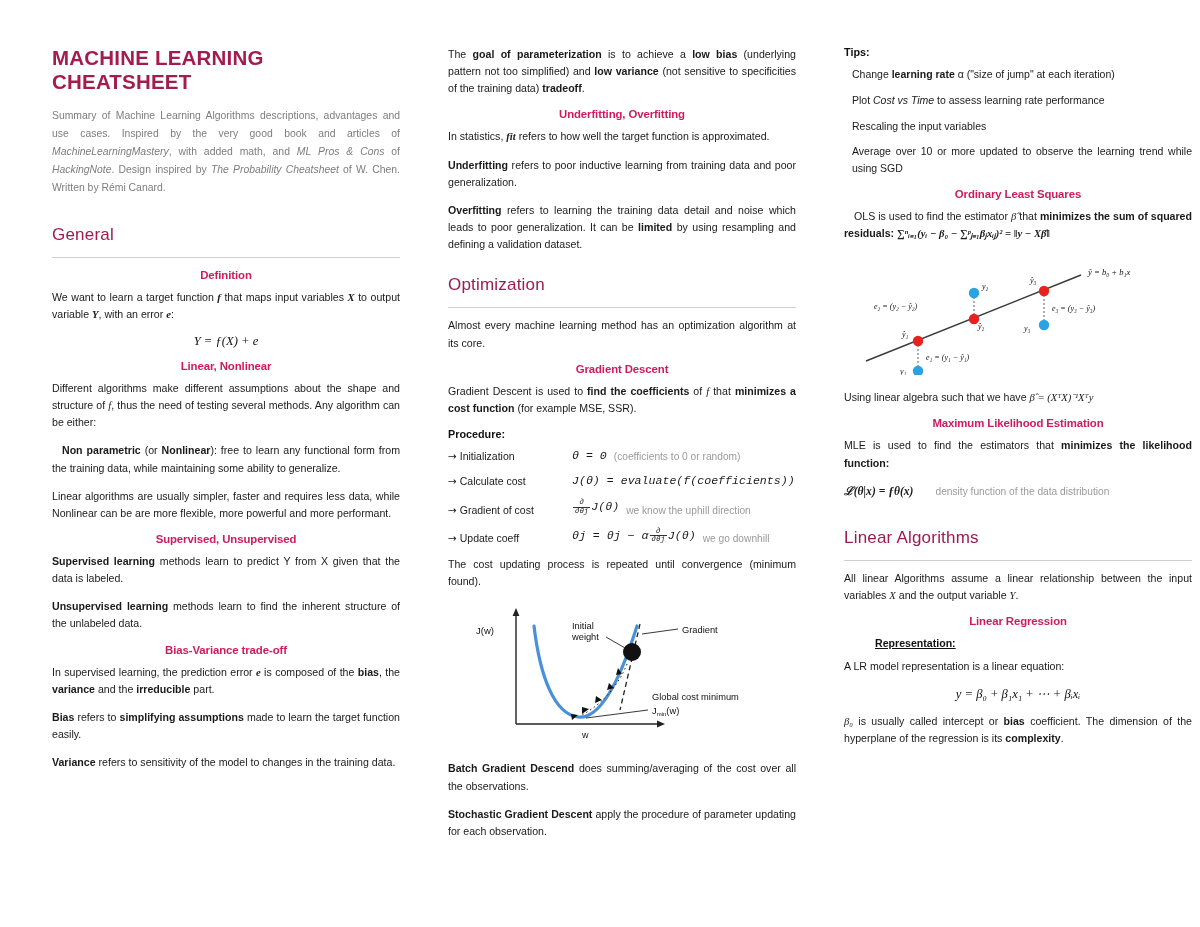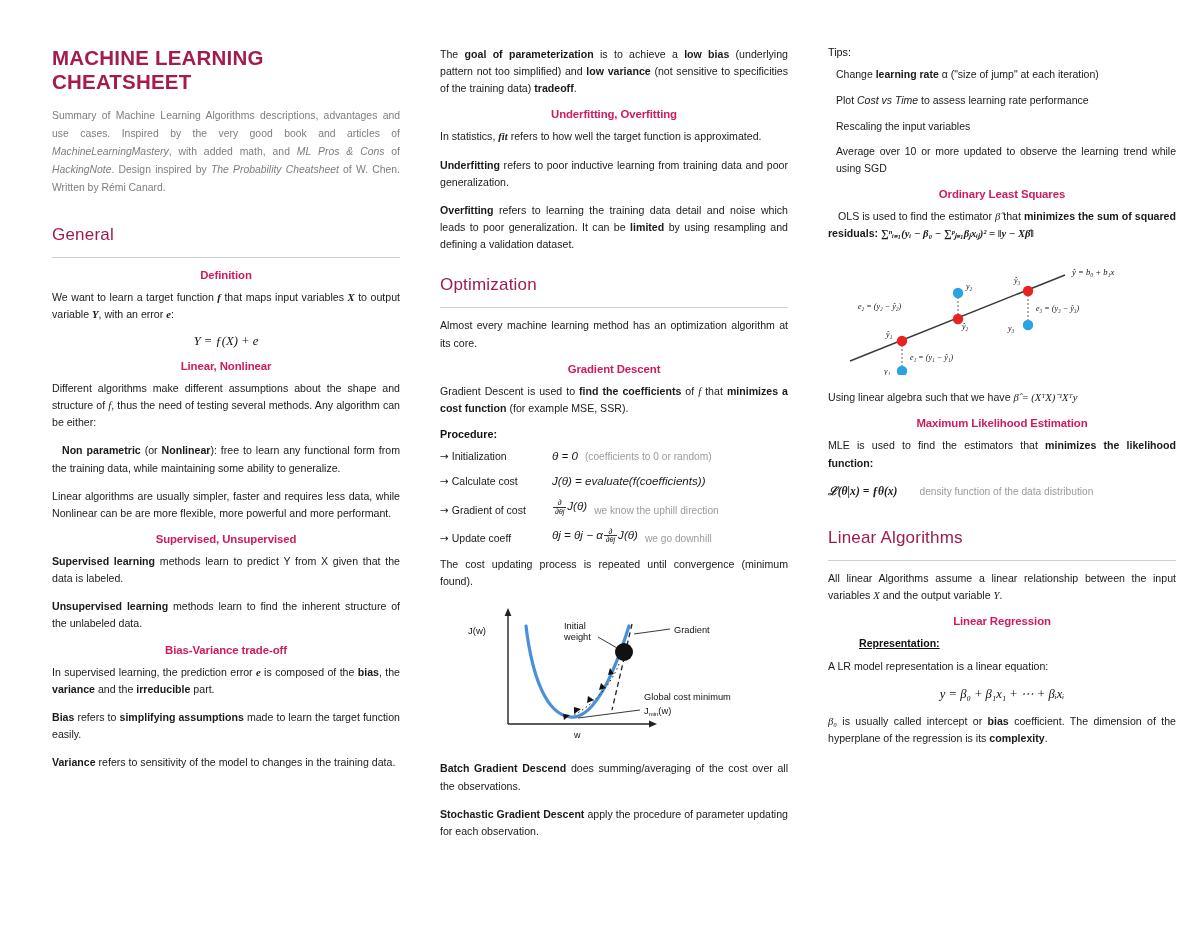--- a/index.html
+++ b/index.html
@@ -7,21 +7,21 @@
     width: 1200px; height: 927px;
     background: #ffffff;
     font-family: "Liberation Sans", sans-serif;
   }
   .page {
     position: relative;
     width: 1200px; height: 807px;
     background: #fff;
     padding: 46px 40px 30px 52px;
     display: flex;
-    gap: 8px;
+    gap: 16px;
   }
   .col {
     width: 348px;
     flex: 0 0 348px;
   }
   .col + .col { margin-left: 32px; }
 
   
   .doc-title {
     color: #A41C4E;
@@ -85,34 +85,34 @@
   }
   .underline-h {
     color: #111;
     font-size: 10.6px;
     font-weight: bold;
     text-decoration: underline;
     margin: 10px 0 9px 0;
     padding-left: 31px;
   }
   .tips-label {
-    color: #111; font-size: 10.8px; font-weight: normal; margin-bottom: 8px;
+    color: #111; font-size: 10.8px; font-weight: bold; margin-bottom: 8px;
   }
   .tip {
     color: #1a1a1a; font-size: 10.5px; line-height: 1.6;
     margin-bottom: 9px; padding-left: 8px; text-align: justify;
   }
   .proc-label { color:#111; font-size:10.8px; font-weight:bold; margin: 10px 0 9px 0; }
   .proc-row {
     display: flex; align-items: flex-end;
     font-size: 10.5px; color: #1a1a1a; margin-bottom: 12px;
   }
   .proc-step { width: 112px; flex: 0 0 112px; }
   .proc-eq {
-    font-family: Liberation Sans, sans-serif; font-style: italic; font-size: 11.6px;
+    font-family: Liberation Mono, monospace; font-style: italic; font-size: 11.6px; margin-left: 12px;
   }
   .proc-note { color: #9b9b9b; font-size: 10.2px; margin-left: 7px; font-style: normal; font-family:"Liberation Sans",sans-serif; }
   .arrow { font-family: "DejaVu Sans", sans-serif; }
   .frac { display:inline-block; vertical-align:middle; text-align:center; font-size:7.4px; line-height:1.05; margin:0 1px; }
   .frac .num { display:block; border-bottom:1px solid #333; padding:0 2px; }
   .frac .den { display:block; padding:0 2px; }
 
   
   .fig { margin: 14px 0 16px 0; }
   .fig svg { display:block; }

